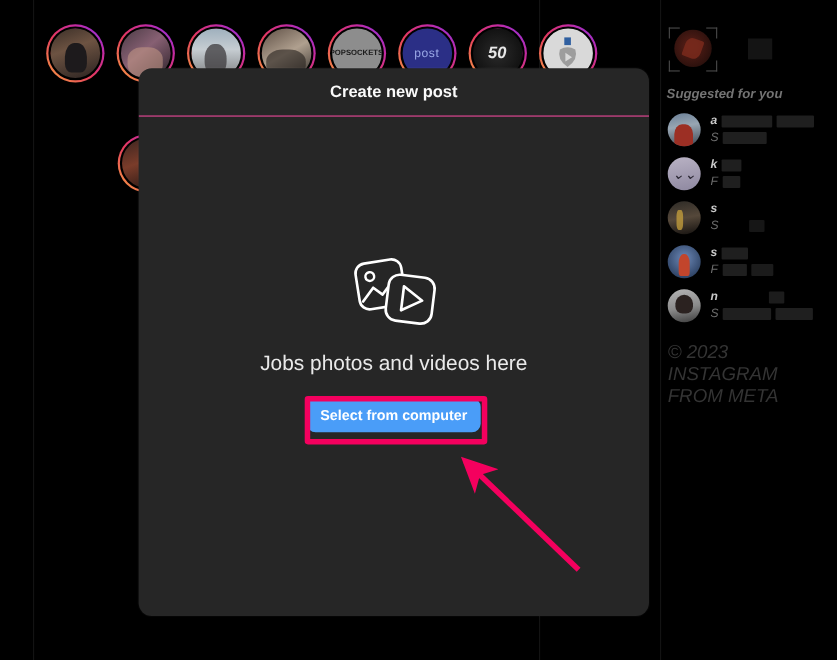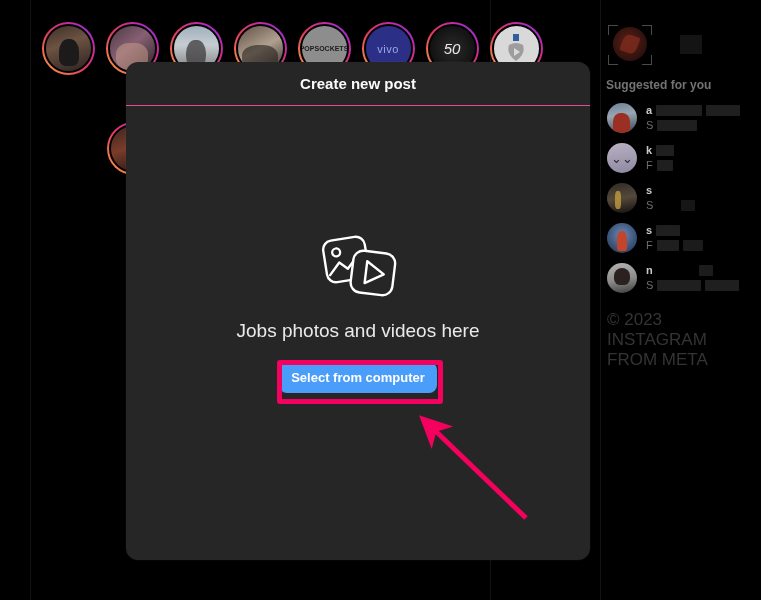--- a/index.html
+++ b/index.html
@@ -113,40 +113,41 @@
     display: flex; align-items: center; justify-content: center;
   }
   .vivo-txt {
     color: #9aa8e6; font-size: 11px; letter-spacing: .5px;
   }
   .av-7 {
     background: radial-gradient(circle at 50% 50%, #2a2a2a 0%, #080808 100%);
     display: flex; align-items: center; justify-content: center;
   }
   .moto {
-    color: #e8e8e8; font-size: 15px; font-weight: normal; font-style: italic;
+    color: #e8e8e8; font-size: 15px; font-weight: bold; font-style: italic;
   }
   .av-8 {
     background: #d9d9d9;
     display: flex; align-items: center; justify-content: center;
   }
   .av-9 { background: linear-gradient(160deg,#3a2420 0%,#7a3c2a 45%,#1c1210 100%); }
 
   .story-below {
     position: absolute;
     left: 105px;
     top: 122px;
   }
 
   
   .sidebar {
     position: absolute;
     left: 604px;
     top: 22px;
     width: 157px;
+    font-style: italic;
   }
   .me-row {
     display: flex;
     align-items: center;
     height: 44px;
     position: relative;
   }
   .me-avatar {
     width: 34px; height: 34px; border-radius: 50%;
     background: radial-gradient(circle at 45% 45%, #5d2018 0%, #2d110d 70%, #140806 100%);
@@ -379,21 +380,21 @@
         <div class="story-inner av-5">
           <div class="popsock">POPSOCKETS</div>
         </div>
       </div>
       <div class="story-label"></div>
     </div>
 
     <div class="story">
       <div class="story-ring">
         <div class="story-inner av-6">
-          <div class="vivo-txt">vivo</div>
+          <div class="vivo-txt">post</div>
         </div>
       </div>
       <div class="story-label"></div>
     </div>
 
     <div class="story">
       <div class="story-ring">
         <div class="story-inner av-7">
           <div class="moto">50</div>
         </div>

